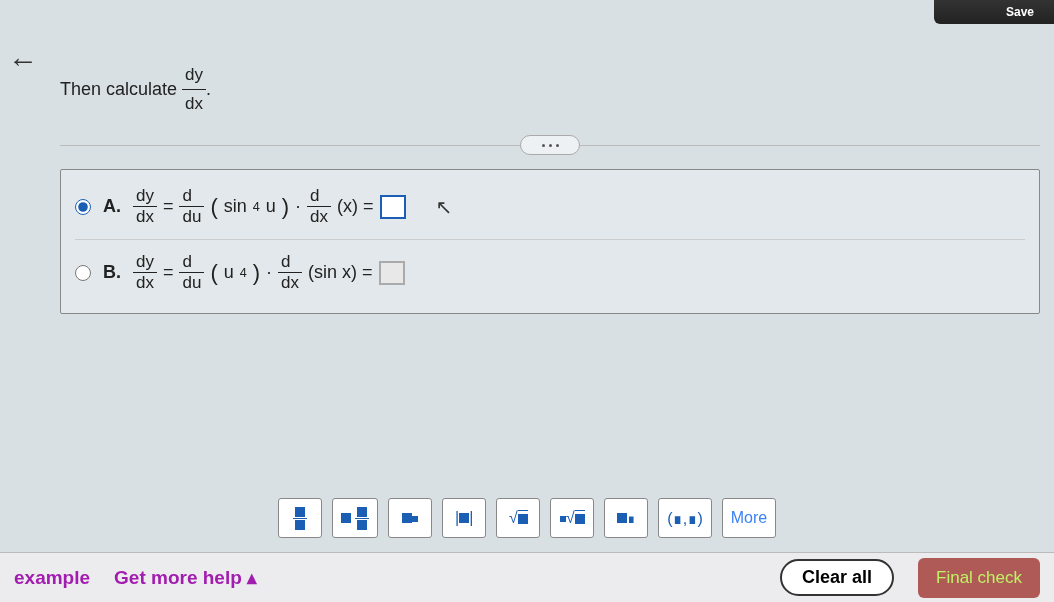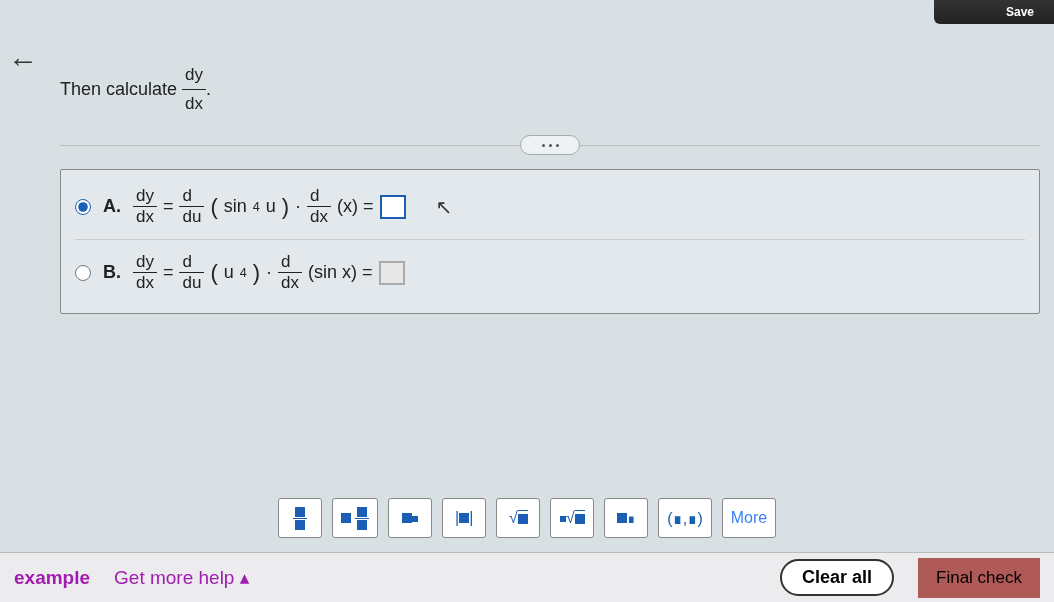--- a/index.html
+++ b/index.html
@@ -140,36 +140,36 @@
     height:50px;
     background:#ececee;
     border-top:1px solid #bbb;
     display:flex;
     align-items:center;
     padding:0 14px;
     gap:24px;
     font-size:19px;
   }
   .bottom-bar .link { color:#a21caf; font-weight:bold; cursor:pointer; }
-  .bottom-bar .link.sub { font-weight:normal;text-align:right; }
+  .bottom-bar .link.sub { font-weight:bold;text-align:right; }
   .bottom-bar .spacer { flex:1; }
   .pill-btn {
     border:2px solid #333;
     border-radius:22px;
     padding:6px 20px;
     background:#fff;
     font-size:18px;
     font-weight:bold;
     cursor:pointer;
   }
   .final-btn {
     background:#b05a57;
-    color:#000000;
+    color:#bef264;
     border:none;
-    border-radius:0;
+    border-radius:6px;
     padding:10px 18px;
     font-size:17px;
     cursor:pointer;
   }
   .sq { display:inline-block; width:10px; height:10px; background:#1a5fb4; vertical-align:middle;}
   .bar-over { display:inline-block; border-top:1.5px solid #1a5fb4; line-height:0.9; }
 </style>
 </head>
 <body>
 

